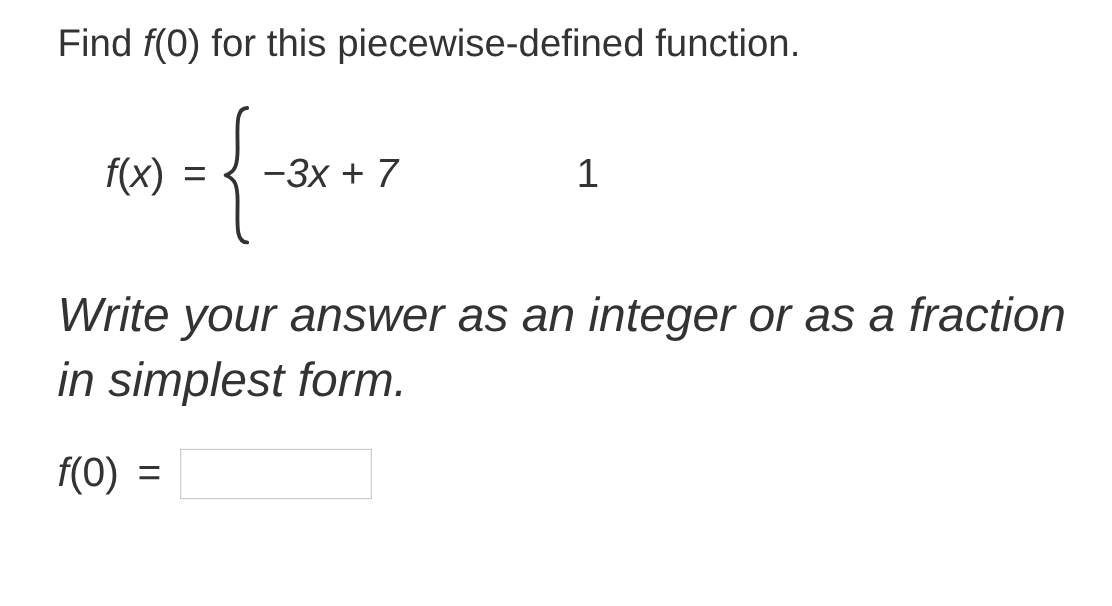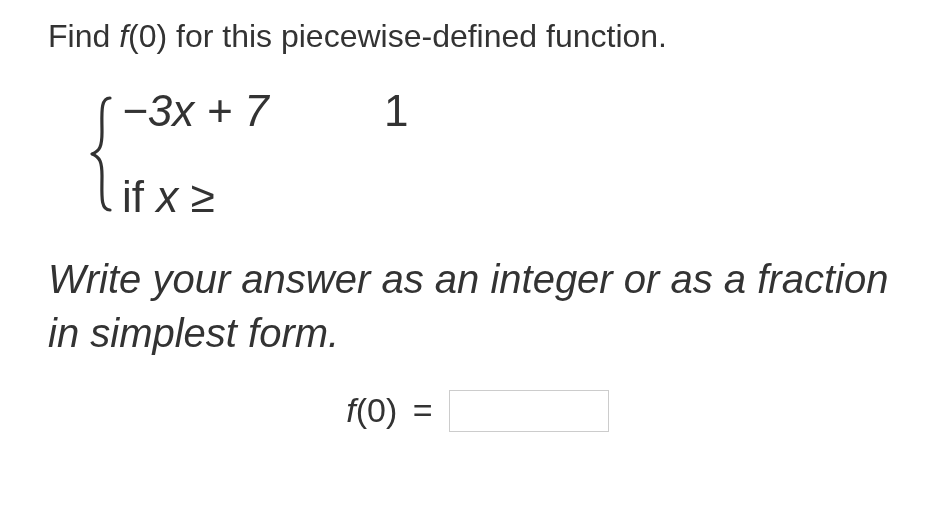--- a/index.html
+++ b/index.html
@@ -56,41 +56,40 @@
     stroke-width: 3.2;
     stroke-linecap: round;
     stroke-linejoin: round;
   }
 
   .cases {
     display: grid;
     grid-template-columns: 220px auto;
     row-gap: 30px;
     column-gap: 50px;
-    font-size: 44px;
+    font-size: 34px;
     gap: 36px;
   }
   .cases .expr1 { font-style: italic; }
   .cases .expr1 .num, .cases .cond .kw { font-style: normal; }
   .cases .expr2 { font-style: normal; padding-left: 6px; }
   .cases .cond { font-style: italic; }
   .cases .cond .rel { font-style: normal; }
 
   .hint {
     font-style: italic;
     font-size: 40px;
     line-height: 1.35;
     margin-bottom: 30px;
   }
 
   .answer-row {
     display: flex;
     align-items: center;
     font-size: 34px;
-    justify-content: center;
   }
   .answer-row .fa {
     font-style: italic;
     white-space: nowrap;
   }
   .answer-row .fa .paren { font-style: normal; }
   .answer-row .fa .eq { font-style: normal; margin-left: 6px; }
   .answer-input {
     width: 160px;
     height: 42px;
@@ -105,31 +104,32 @@
 </head>
 <body>
 
 <div class="canvas">
 
   <div class="prompt-line">
     <span>Find </span><span class="ital">f</span><span>(</span><span>0</span><span>)</span><span> for this piecewise-defined function.</span>
   </div>
 
   <div class="equation-row">
+    <div class="lhs">
+      <span>f</span><span class="paren">(</span><span>x</span><span class="paren">)</span>
+      <span class="eq">=</span>
+    </div>
     <div class="brace-col">
       <svg class="brace-svg" viewBox="0 0 28 120">
         <path d="M22 4 C12 4 14 20 14 38 C14 52 12 57 4 60 C12 63 14 68 14 82 C14 100 12 116 22 116"></path>
       </svg>
     </div>
     <div class="cases">
       <div class="expr1">−3x + 7</div>
       <div class="expr2">1</div>
-      <div class="cond">
-        <span class="kw">if </span><span>x</span><span class="rel"> ≥</span>
-      </div>
     </div>
   </div>
 
   <div class="hint">Write your answer as an integer or as a fraction in simplest form.</div>
 
   <div class="answer-row">
     <span class="fa">
       <span>f</span><span class="paren">(</span><span style="font-style:normal">0</span><span class="paren">)</span>
       <span class="eq">=</span>
     </span>

